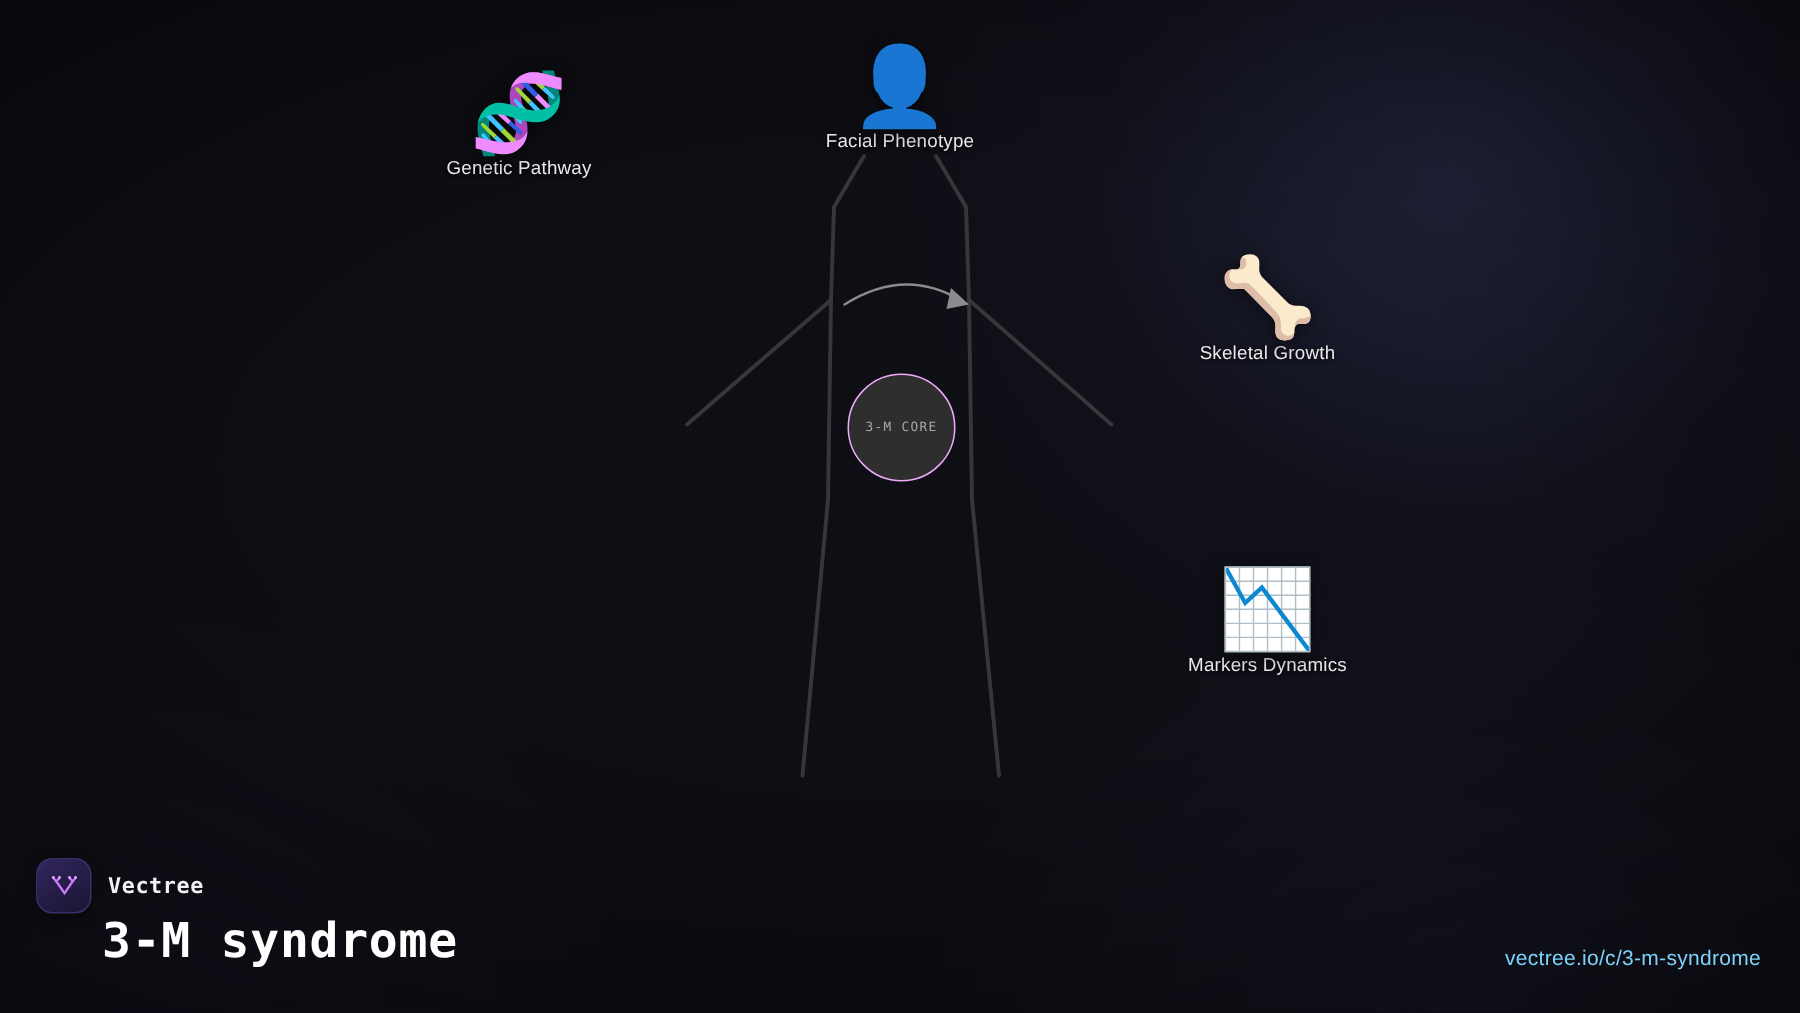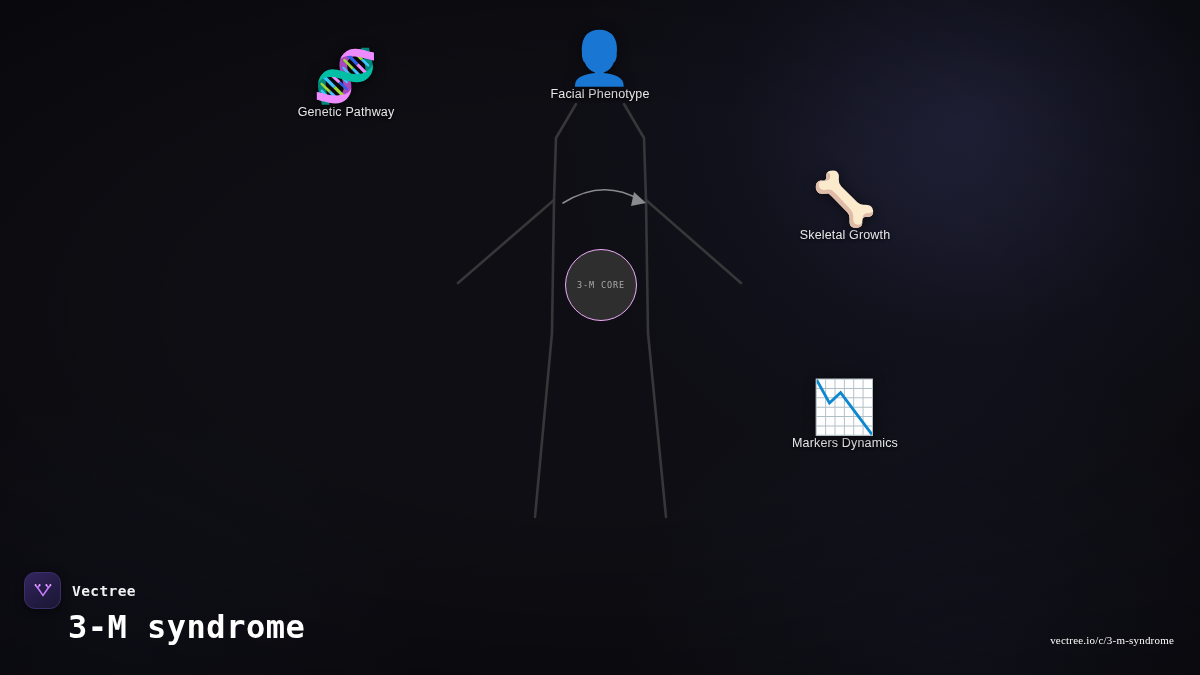--- a/index.html
+++ b/index.html
@@ -155,23 +155,23 @@
     font-weight: bold;
     color: #ffffff;
     letter-spacing: 0.5px;
     white-space: nowrap;
     margin-left: 44px;
   }
   #footer-url {
     position: absolute;
     right: 26px;
     bottom: 29px;
-    font-family: Liberation Serif, serif;
-    font-size: 11px;
-    color: #ffffff;
+    font-family: Liberation Sans, sans-serif;
+    font-size: 14px;
+    color: #7dd3fc;
     letter-spacing: 0.2px;
     white-space: nowrap;
   }
 </style>
 </head>
 <body>
 
 <div id="stage">
 
   <div class="bg-wash-tr"></div>

